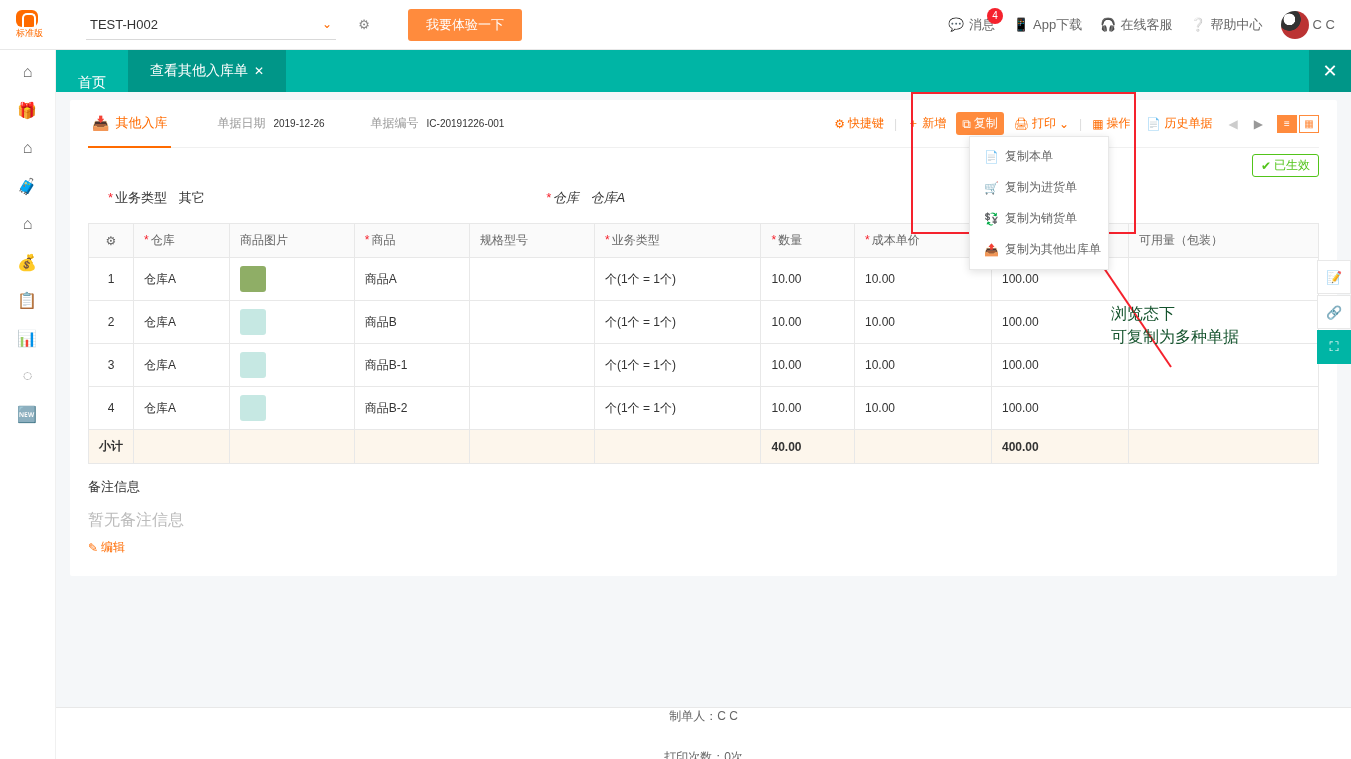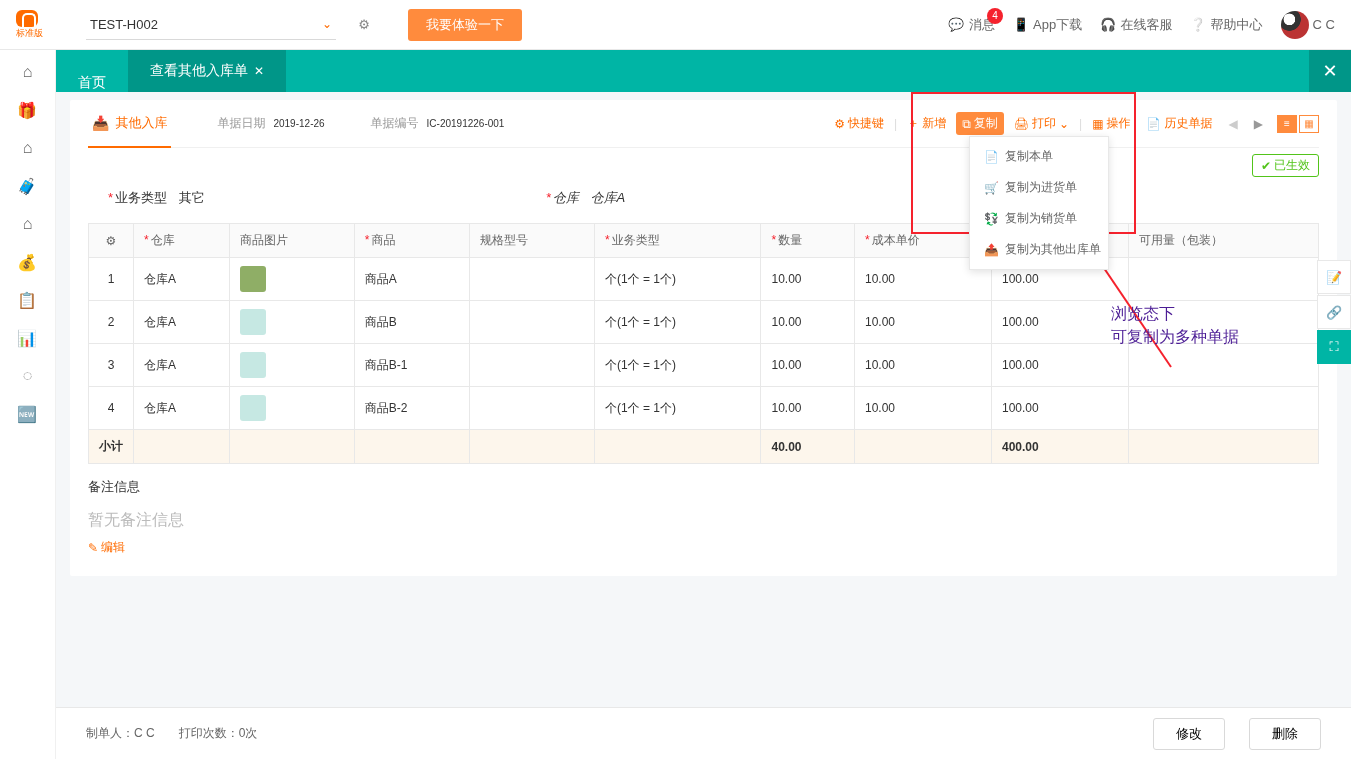--- a/index.html
+++ b/index.html
@@ -74,27 +74,27 @@
 .thumb{width:26px;height:26px;background:#8fae66;border-radius:3px;display:inline-block;}
 .thumb.b{background:#c6e8e3;}
 .subtotal-row td{background:#fdf6ec;font-weight:bold;color:#333;}
 
 .remark-section{margin-top:14px;}
 .remark-title{font-size:13px;color:#333;margin-bottom:14px;}
 .remark-empty{color:#bbb;font-size:16px;}
 .edit-link{color:#ff6b00;font-size:12px;display:flex;align-items:center;gap:3px;margin-top:8px;cursor:pointer;}
 
 
-.footer{height:52px;border-top:1px solid #e8e8e8;display:flex;align-items:center;padding:0 30px;gap:24px;color:#666;font-size:12px;background:#fff;}
+.footer{height:52px;border-top:1px solid #e8e8e8;display:flex;align-items:center;padding:0 30px;gap:24px;color:#666;font-size:12px;background:#fff;flex-direction:column;}
 .footer-spacer{flex:1;}
 .btn{height:32px;padding:0 22px;border:1px solid #d9d9d9;background:#fff;border-radius:3px;cursor:pointer;font-size:13px;}
 
 
 .anno-box{position:absolute;border:2px solid #f5222d;pointer-events:none;}
-.anno-text{position:absolute;color:#4c1d95;font-size:16px;pointer-events:none;line-height:1.45;}
+.anno-text{position:absolute;color:#14532d;font-size:16px;pointer-events:none;line-height:1.45;}
 .anno-arrow{position:absolute;pointer-events:none;}
 
 
 .dropdown{position:absolute;background:#fff;border:1px solid #e8e8e8;box-shadow:0 2px 8px rgba(0,0,0,.12);padding:4px 0;z-index:50;}
 .dd-item{padding:7px 14px;display:flex;align-items:center;gap:6px;font-size:12px;color:#666;cursor:pointer;white-space:nowrap;}
 .dd-ico{color:#ff8b3d;font-size:12px;}
 
 
 .right-belt{position:absolute;right:0;top:260px;display:flex;flex-direction:column;gap:1px;}
 .belt-item{width:34px;height:34px;background:#fff;border:1px solid #e8e8e8;display:flex;align-items:center;justify-content:center;color:#999;cursor:pointer;}

